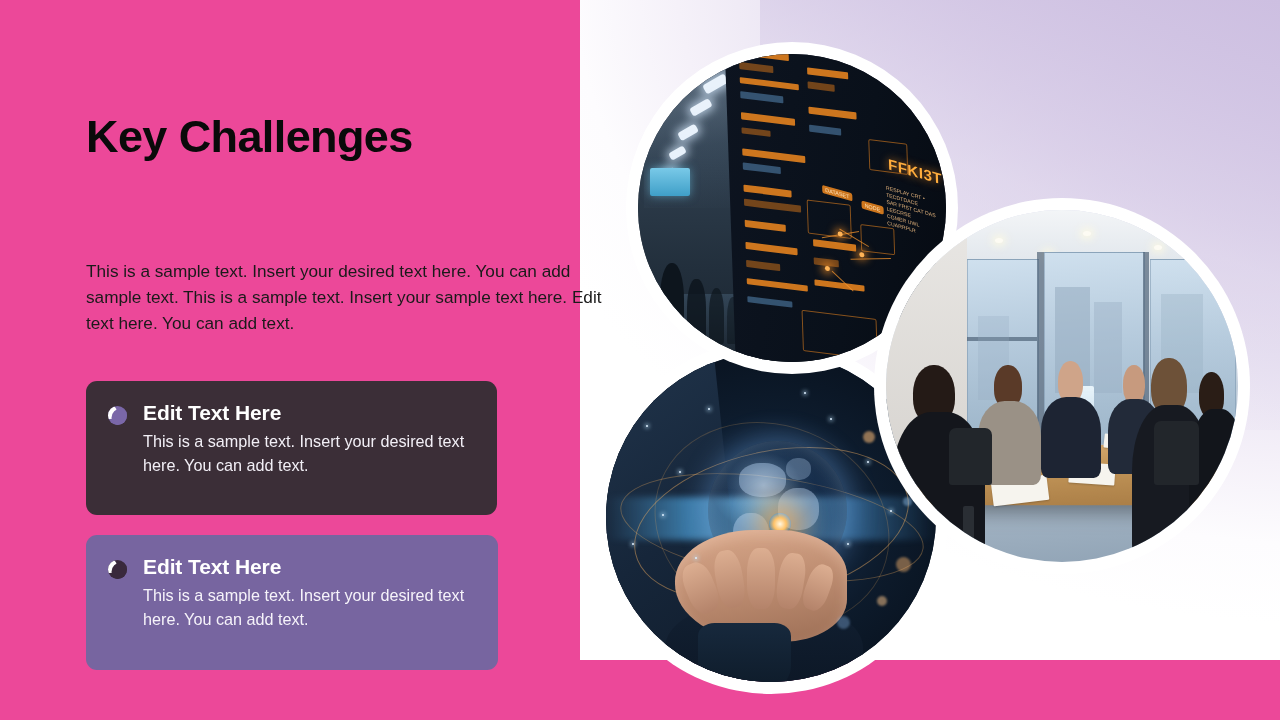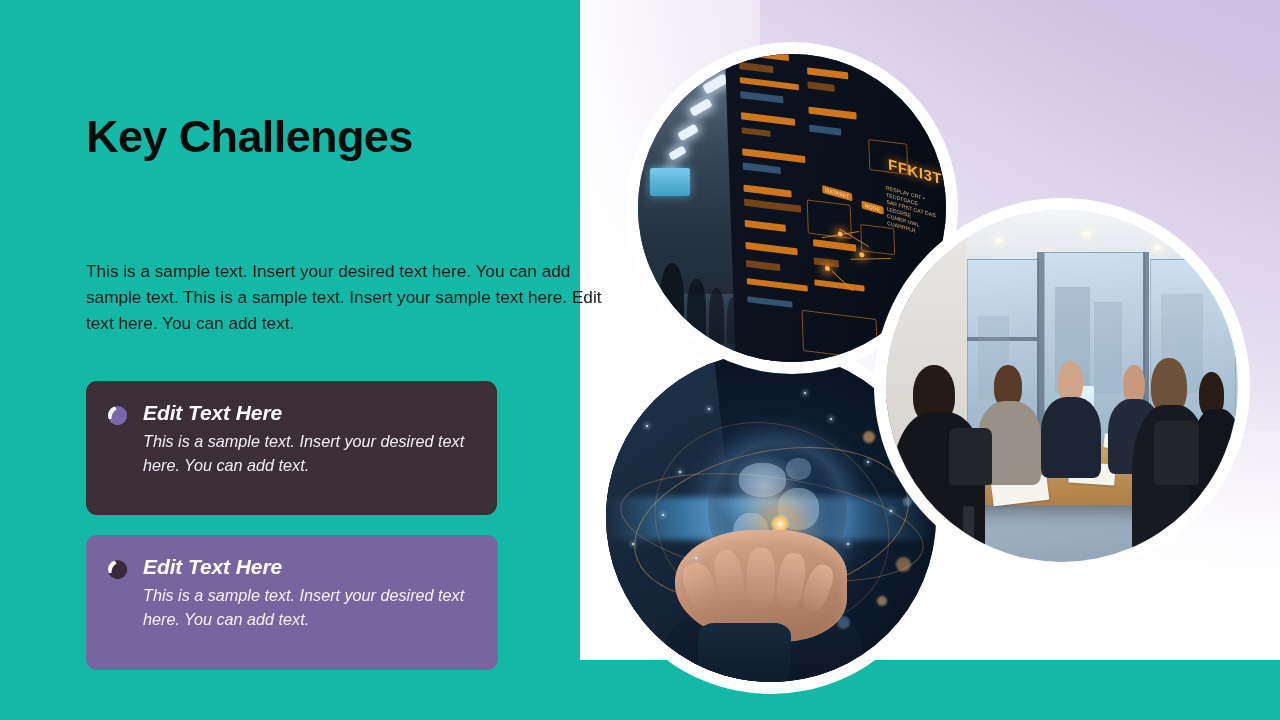--- a/index.html
+++ b/index.html
@@ -2,21 +2,21 @@
 <html><head>
 <meta charset="utf-8">
 <title>Key Challenges &amp; Expectations</title>
 <style>
   html,body{margin:0;padding:0;}
   body{
     width:1280px;height:720px;overflow:hidden;position:relative;
     background:#ffffff;
     font-family:"Liberation Sans","DejaVu Sans",sans-serif;
   }
-  .slide{position:absolute;inset:0;overflow:hidden;background:#14b8a6;}
+  .slide{position:absolute;inset:0;overflow:hidden;background:#ec4899;}
 
   
   .bg-wash{
     position:absolute;top:-40px;right:-60px;width:760px;height:700px;
     background:
       radial-gradient(115% 95% at 100% 0%,
         #cfc2e2 0%, #d3c7e5 22%, #ddd3ea 42%, #e9e3f2 60%,
         #f5f1f9 76%, #fdfcfe 88%, #ffffff 100%);
     pointer-events:none;
   }
@@ -35,21 +35,21 @@
   .title .l2{display:block;}
 
   .body-copy{
     position:absolute;left:86px;top:258px;width:516px;
     font-size:17.2px;line-height:26px;color:#1a1a1a;
   }
 
   
   .card{
     position:absolute;left:86px;border-radius:11px;
-    padding:19px 28px 21px 22px;box-sizing:border-box;font-style:italic;
+    padding:19px 28px 21px 22px;box-sizing:border-box;
   }
   .card-1{top:381px;width:411px;height:134px;background:#3b2e37;}
   .card-2{top:535px;width:412px;height:135px;background:#7765a0;}
 
   .card-inner{display:flex;align-items:flex-start;gap:16px;}
 
   .bullet{
     flex:0 0 auto;width:19px;height:19px;border-radius:50%;
     margin-top:6px;position:relative;overflow:hidden;
   }

